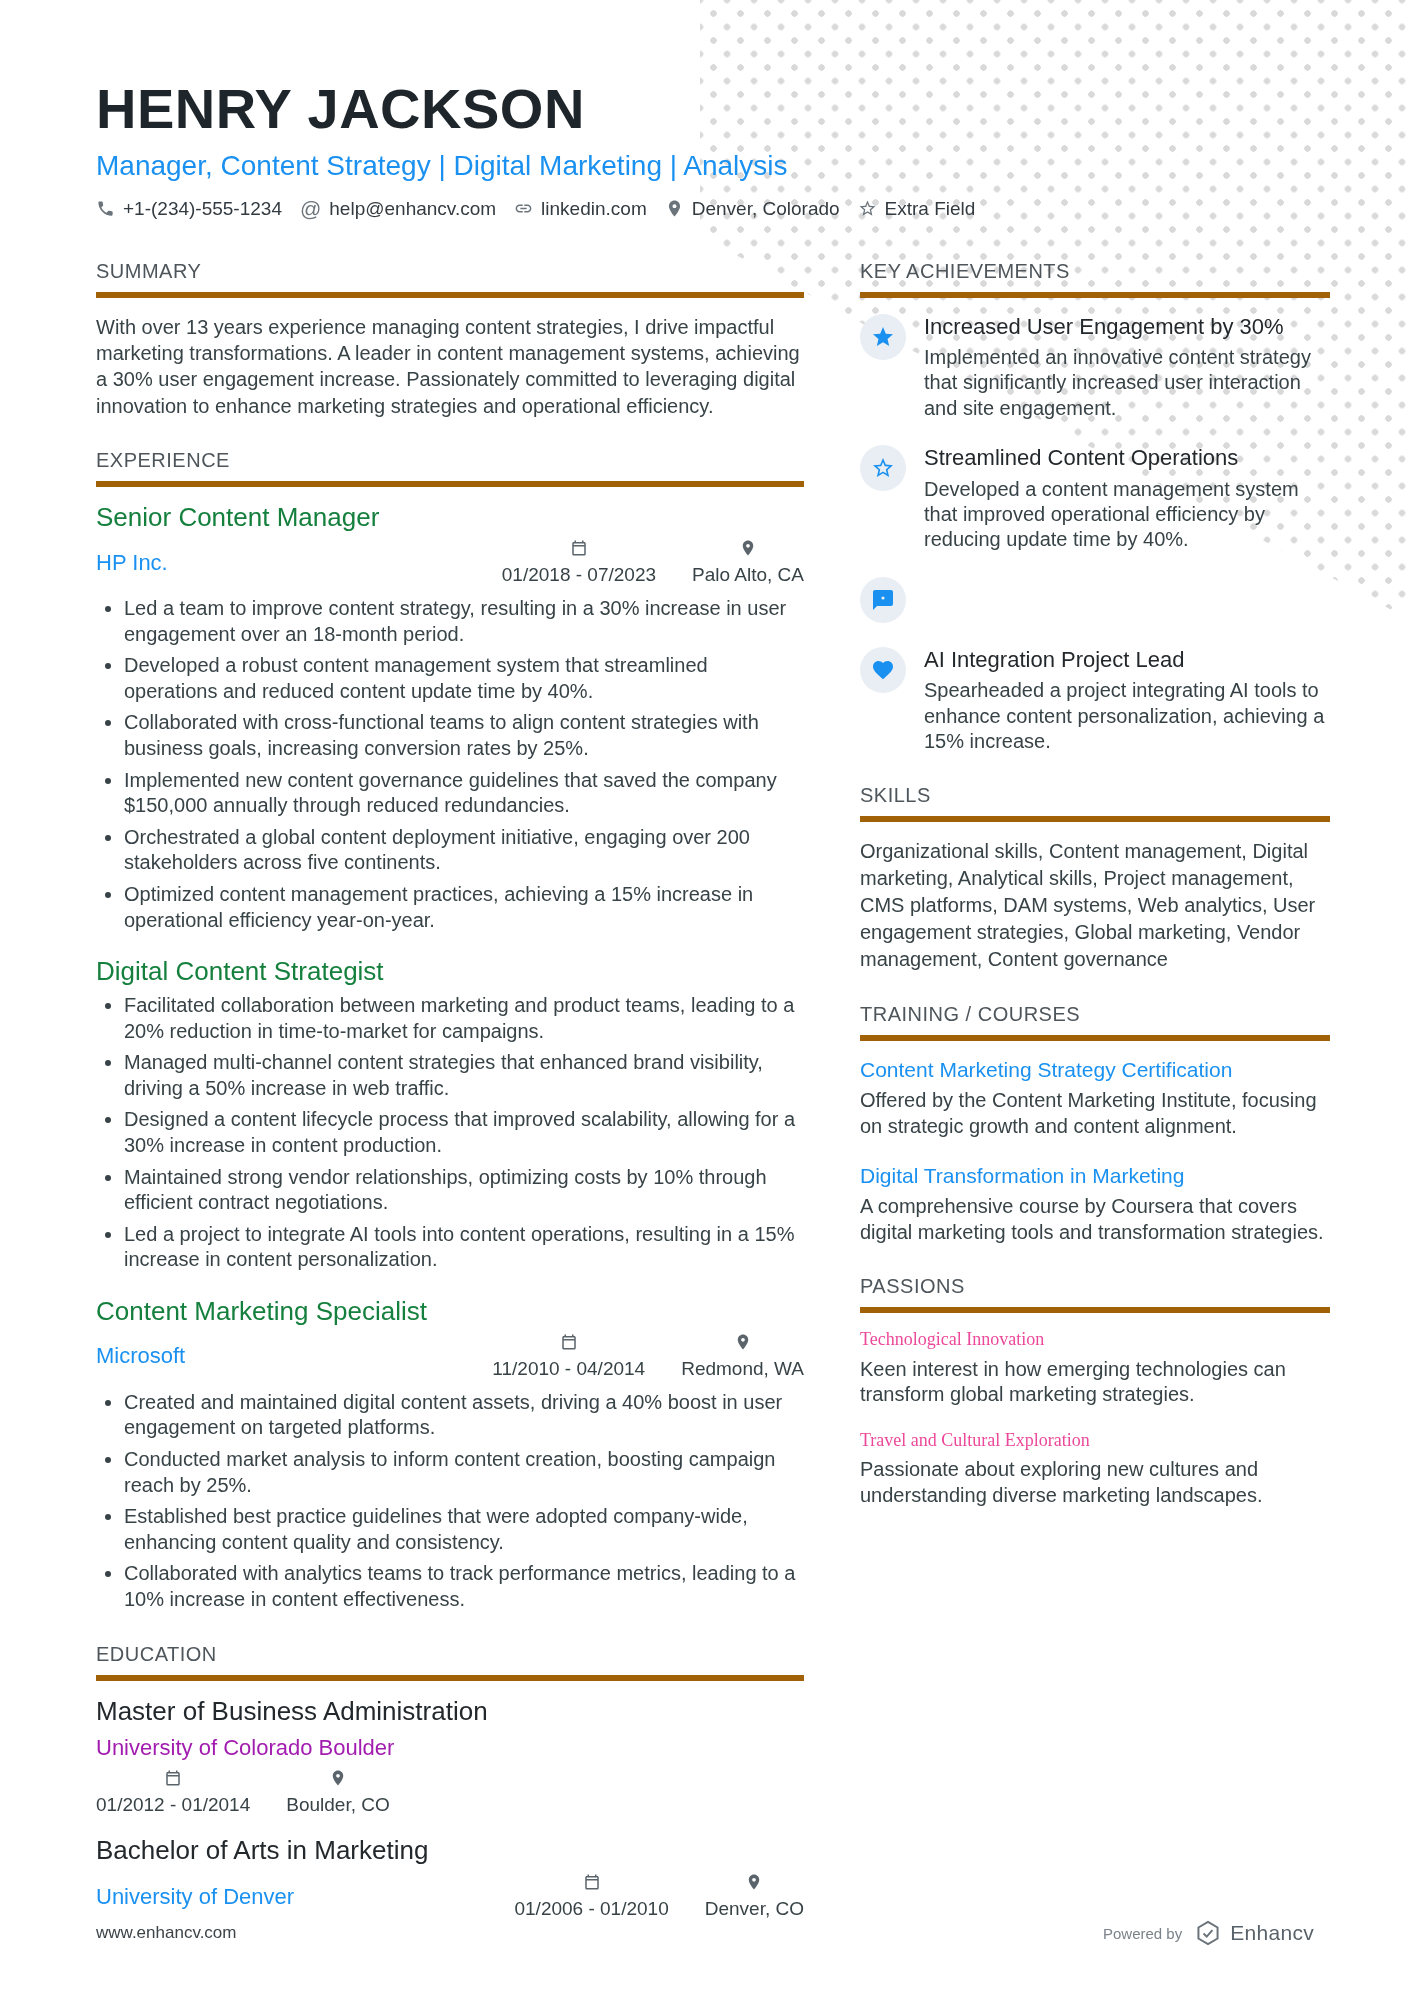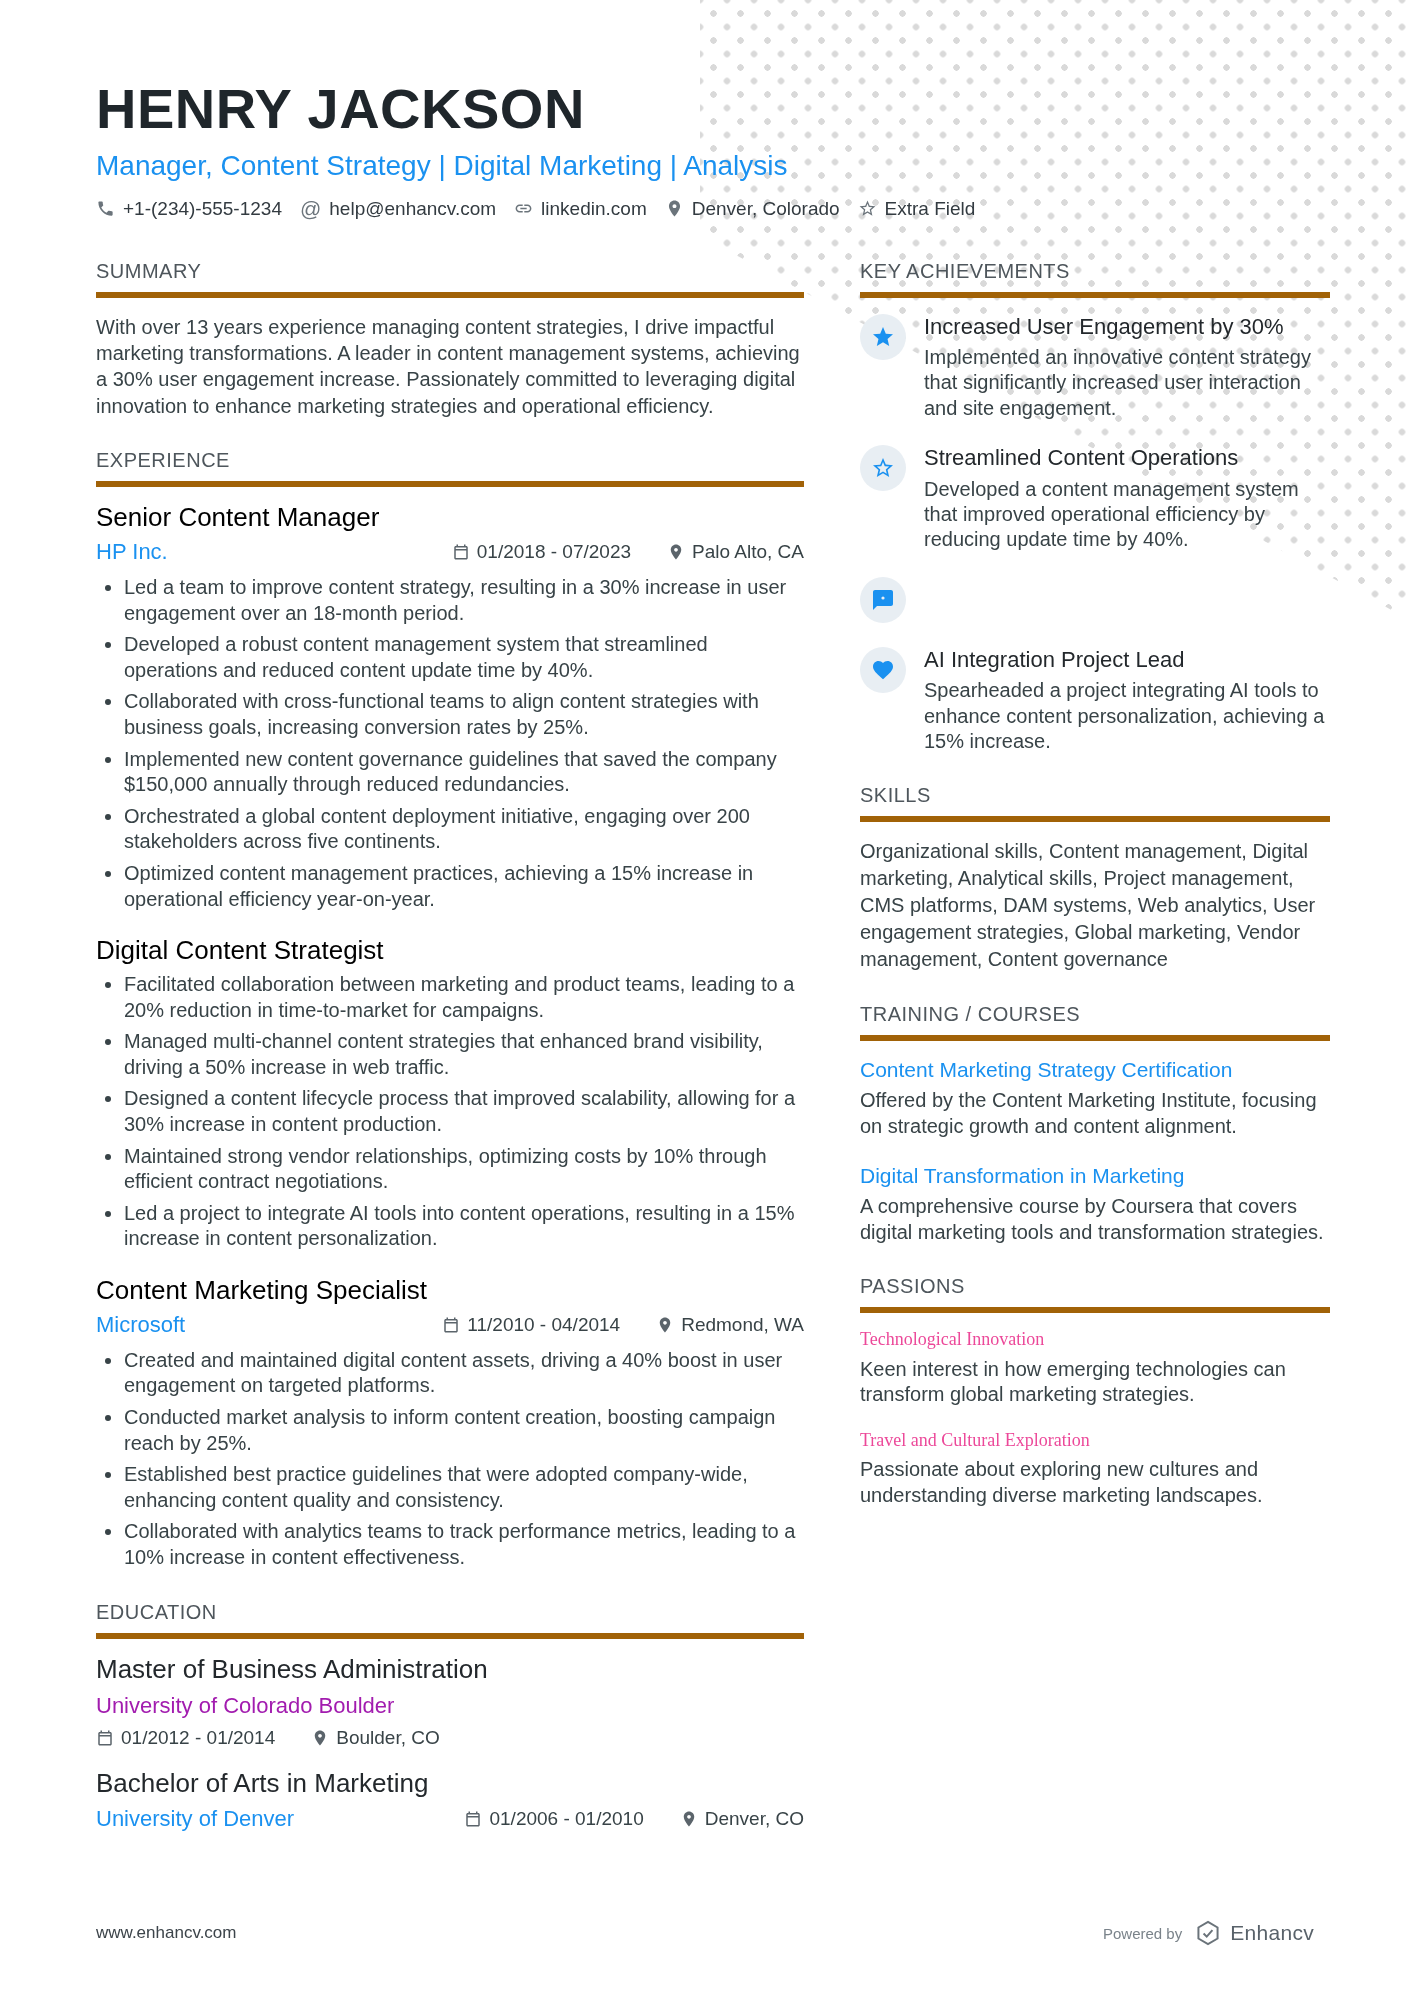--- a/index.html
+++ b/index.html
@@ -39,24 +39,24 @@
   .section { margin-bottom: 30px; }
   .section-heading {
     font-size: 20px; color: #4e565c; letter-spacing: 0.5px; font-weight: 400;
     padding-bottom: 9px; border-bottom: 6px solid #a16207; margin-bottom: 16px;
   }
 
   .summary-text { font-size: 20px; line-height: 1.32; }
 
   
   .job { margin-bottom: 24px; }
-  .job-title { font-size: 26px; color: #000000; font-weight: 400; margin-bottom: 6px; line-height: 1.15; }
+  .job-title { font-size: 26px; color: #15803d; font-weight: 400; margin-bottom: 6px; line-height: 1.15; }
   .meta-row { display: flex; align-items: center; font-size: 19px; margin-bottom: 10px; }
   .company { color: #1a91f0; font-size: 22px; flex: 1; }
-  .meta-item { display: flex; align-items: center; gap: 7px; color: #384347; }
+  .meta-item { display: flex; align-items: center; gap: 7px; color: #384347; flex-direction: column; }
   .meta-item + .meta-item { margin-left: 36px; }
   .meta-item svg { width: 18px; height: 18px; fill: #5b646b; flex-shrink: 0; }
   .bullets { margin: 0; padding-left: 28px; list-style: disc; }
   .bullets li { font-size: 20px; line-height: 1.28; margin-bottom: 6px; }
 
   
   .degree { margin-bottom: 20px; }
   .degree-title { font-size: 26px; color: #23282c; font-weight: 400; margin-bottom: 8px; line-height: 1.15; }
   .school { color: #a21caf; font-size: 22px; }
   .school-stacked { display: block; margin-bottom: 8px; }

